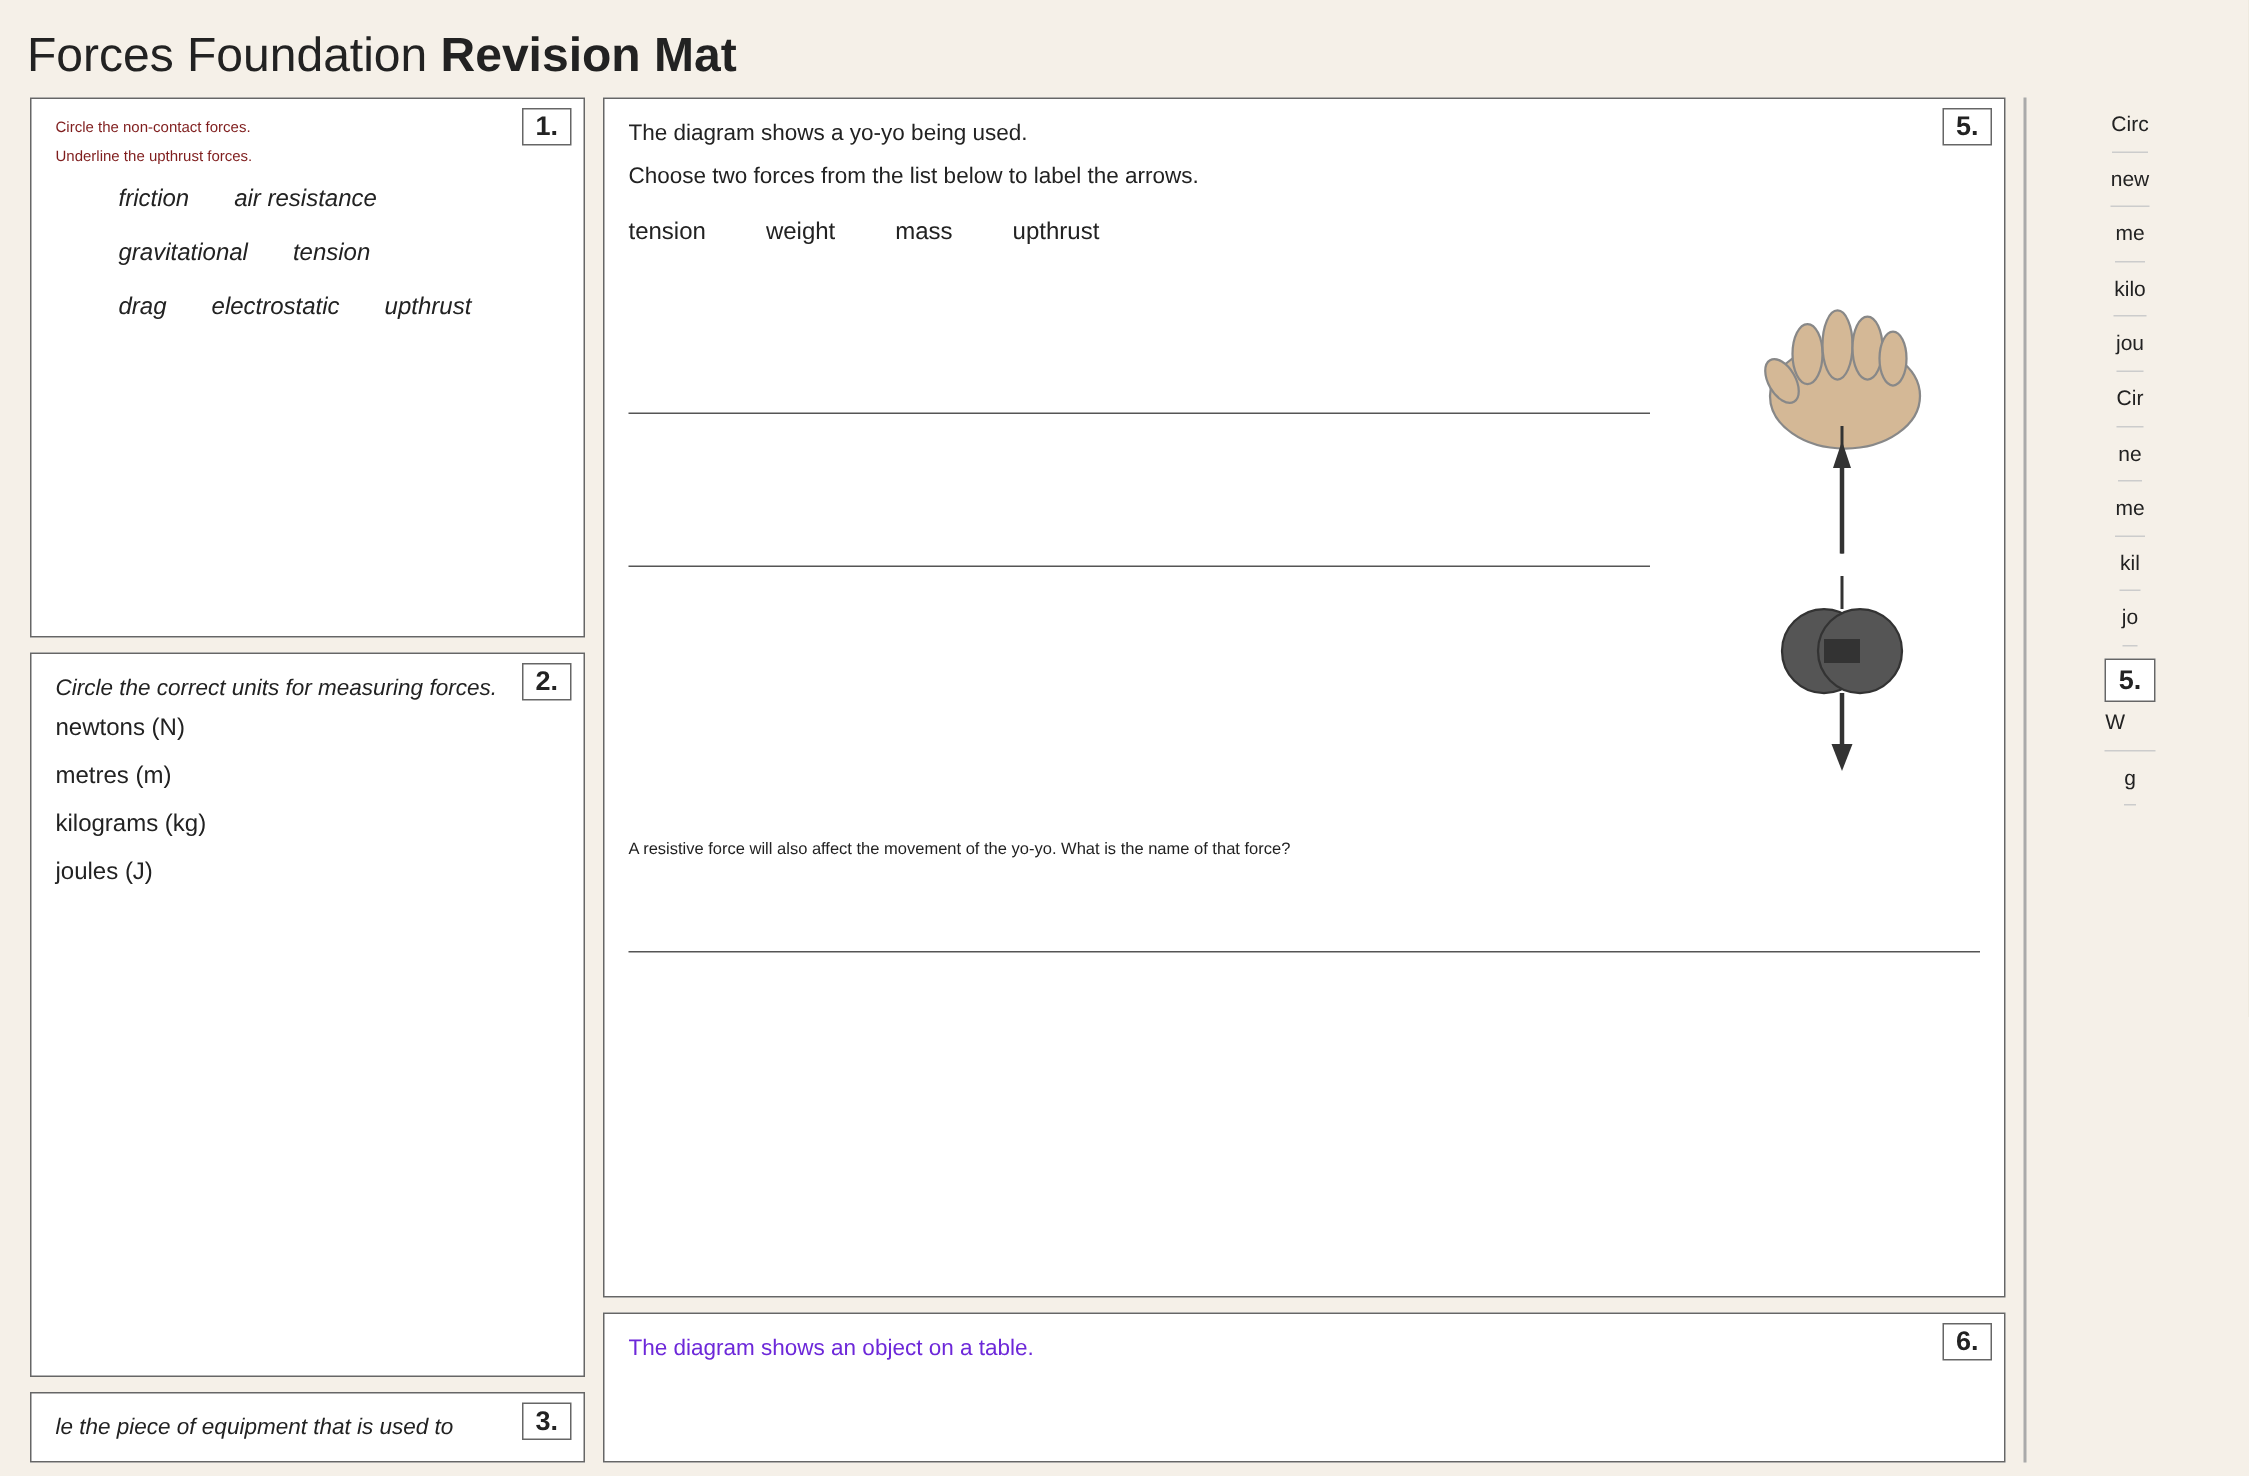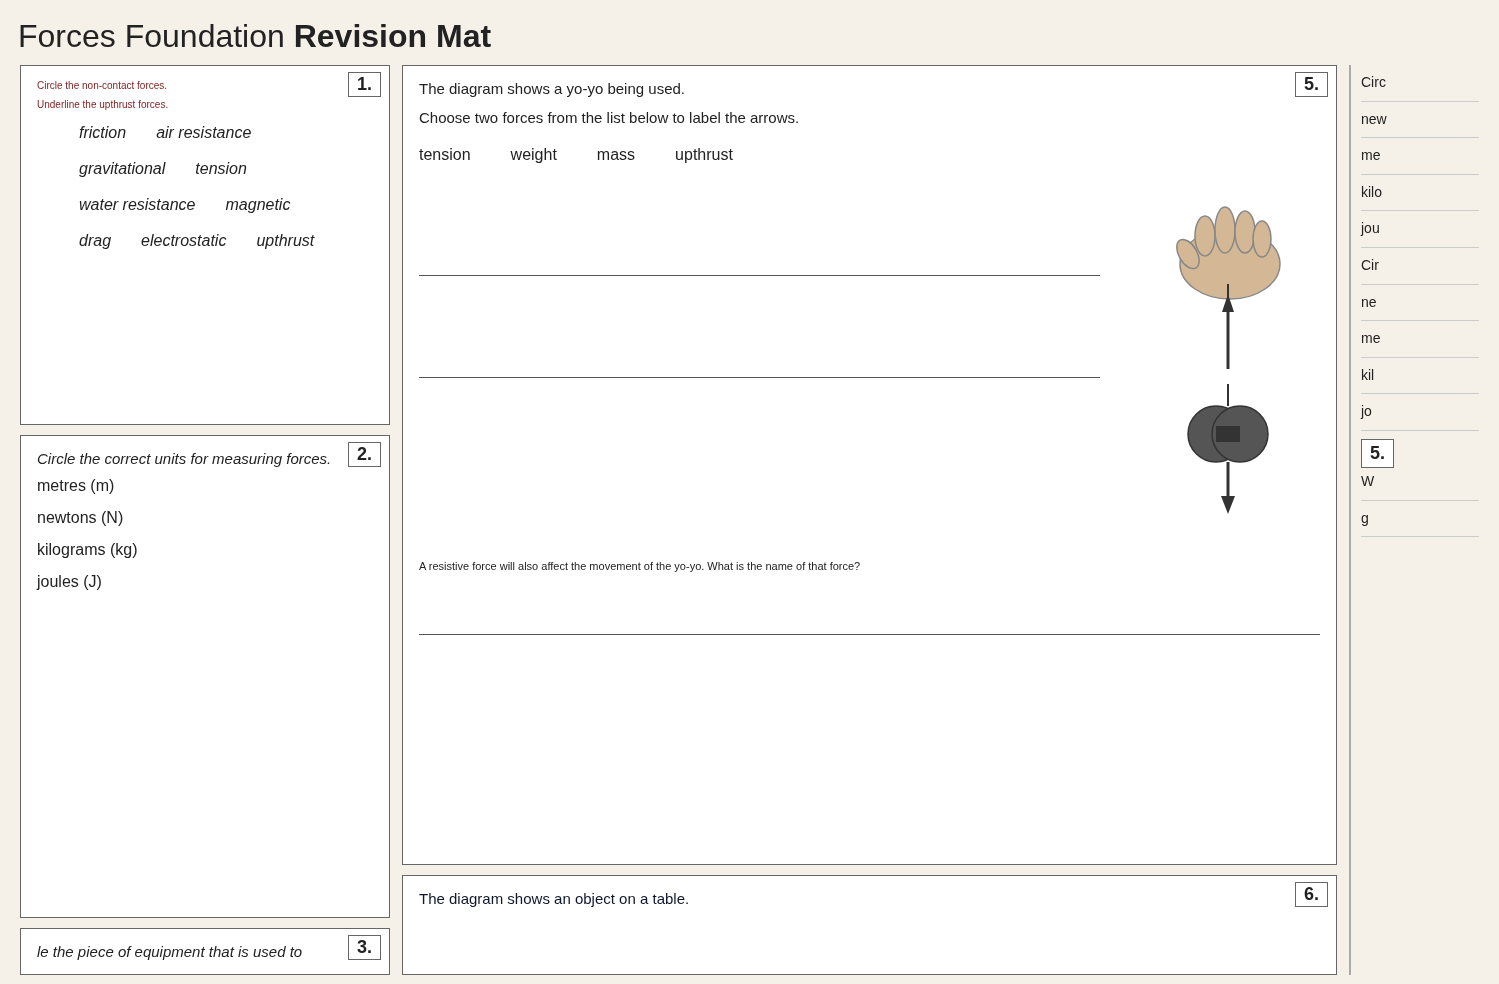--- a/index.html
+++ b/index.html
@@ -52,20 +52,21 @@
     .right-col {
       width: 130px;
       flex-shrink: 0;
       display: flex;
       flex-direction: column;
       gap: 0;
       border-left: 2px solid #aaa;
       padding-left: 10px;
       font-size: 15px;
       color: #222;
+      align-items: center;
     }
     .box {
       border: 1.5px solid #666;
       background: #fff;
       padding: 14px 16px;
       position: relative;
     }
     .box-number {
       position: absolute;
       top: 6px;
@@ -197,21 +198,21 @@
       line-height: 1.5;
     }
     .resistive-answer-line {
       border-bottom: 1.5px solid #555;
       width: 100%;
       height: 22px;
       margin-top: 30px;
     }
     .q6-title {
       font-size: 15px;
-      color: #0f172a;
+      color: #6d28d9;
     }
     
     .right-item {
       padding: 8px 0;
       font-size: 14px;
       color: #222;
       line-height: 1.4;
       border-bottom: 1px solid #ccc;
     }
     .right-section-number {
@@ -243,37 +244,33 @@
         <div class="forces-grid">
           <div class="forces-row">
             <span class="force-item">friction</span>
             <span class="force-item">air resistance</span>
           </div>
           <div class="forces-row">
             <span class="force-item">gravitational</span>
             <span class="force-item">tension</span>
           </div>
           <div class="forces-row">
-            <span class="force-item">water resistance</span>
-            <span class="force-item">magnetic</span>
-          </div>
-          <div class="forces-row">
             <span class="force-item">drag</span>
             <span class="force-item">electrostatic</span>
             <span class="force-item">upthrust</span>
           </div>
         </div>
       </div>
 
       <div class="box q2-box">
         <span class="box-number">2.</span>
         <p class="q2-title">Circle the correct units for measuring forces.</p>
         <div class="units-list">
+          <span class="unit-item">newtons (N)</span>
           <span class="unit-item">metres (m)</span>
-          <span class="unit-item">newtons (N)</span>
           <span class="unit-item">kilograms (kg)</span>
           <span class="unit-item">joules (J)</span>
         </div>
       </div>
 
       <div class="box q3-box">
         <span class="box-number">3.</span>
         <p class="q3-title">le the piece of equipment that is used to</p>
       </div>
     </div>

